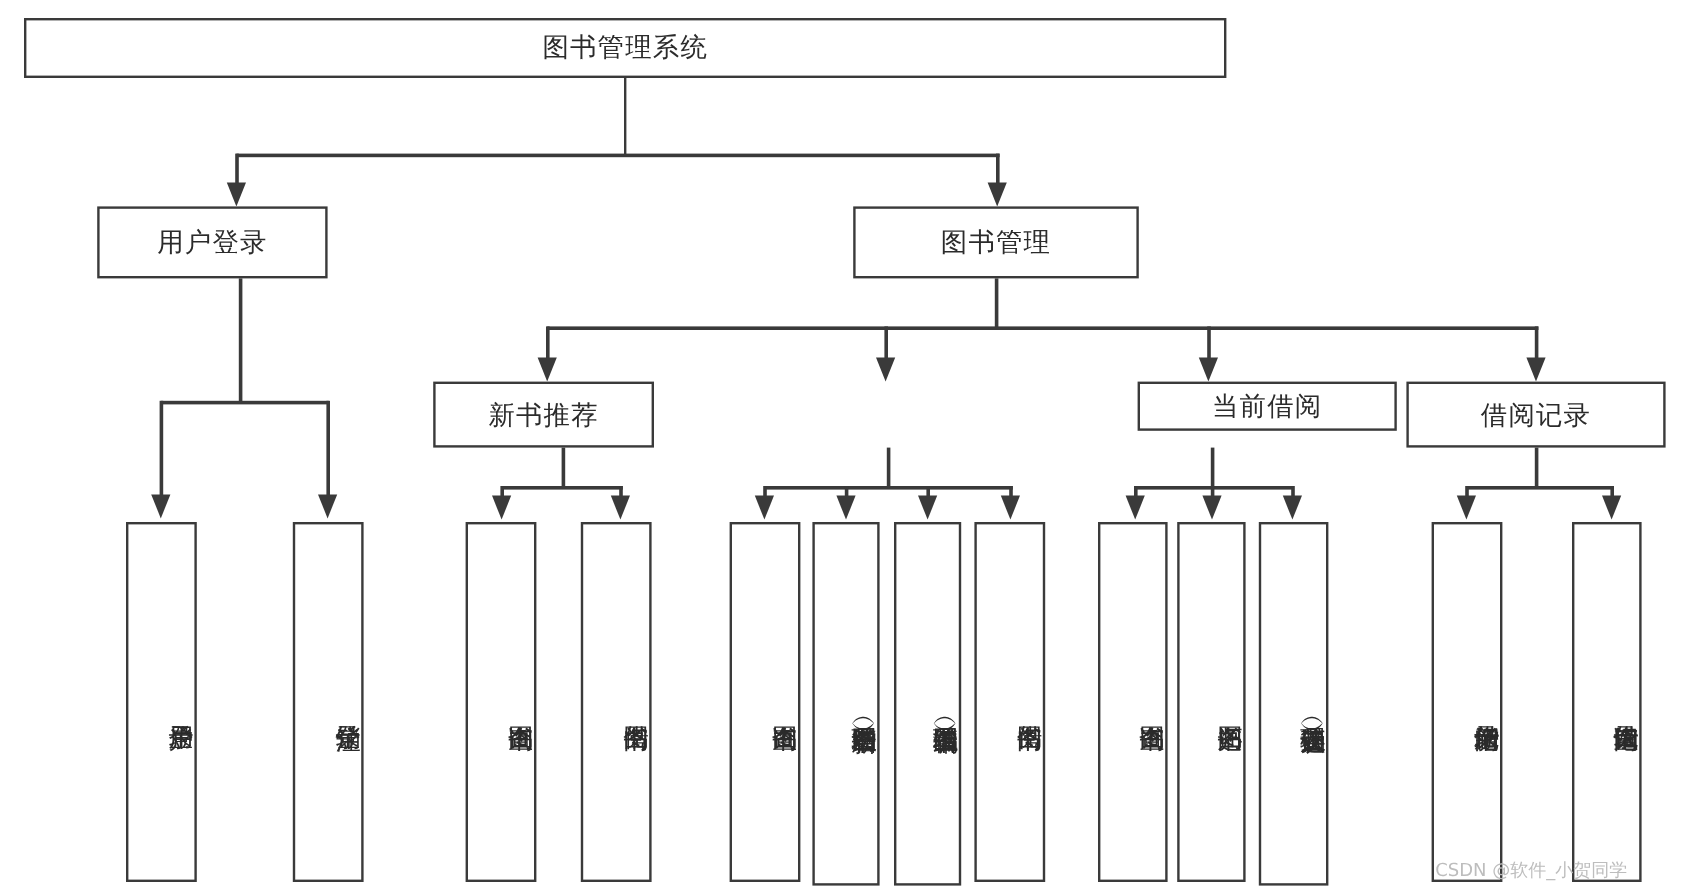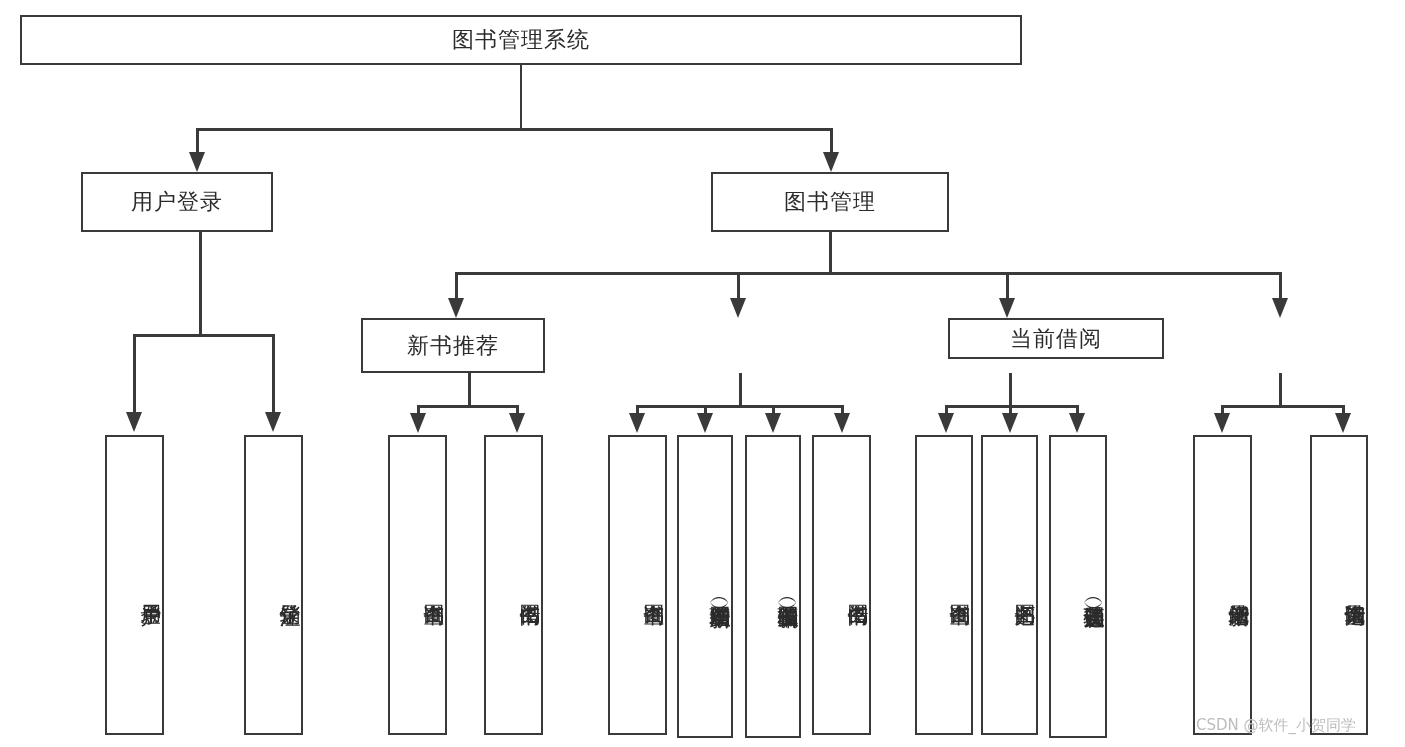--- a/index.html
+++ b/index.html
@@ -109,20 +109,23 @@
   <div class="arrow" style="left:730px; top:298px;"></div>
   <div class="arrow" style="left:999px; top:298px;"></div>
   <div class="arrow" style="left:1272px; top:298px;"></div>
 
   <div class="node horiz" id="node-l2-0" style="left: 361px; top: 318px; width: 184px; height: 55px;">
     <span>新书推荐</span>
   </div>
   <div class="node horiz" id="node-l2-2" style="left: 902px; top: 318px; width: 216px; height: 41px; margin-left: 46px;">
     <span>当前借阅</span>
   </div>
+  <div class="node horiz" id="node-l2-3" style="left: 1172px; top: 318px; width: 216px; height: 55px;">
+    <span>借阅记录</span>
+  </div>
 
   <div class="conn v" style="left:468px; top:373px; height:34px;"></div>
   <div class="conn h" style="left:418px; top:405px; width:101px;"></div>
   <div class="conn v" style="left:417px; top:405px; height:10px;"></div>
   <div class="conn v" style="left:516px; top:405px; height:10px;"></div>
   <div class="arrow" style="left:410px; top:413px;"></div>
   <div class="arrow" style="left:509px; top:413px;"></div>
 
   <div class="conn v" style="left:739px; top:373px; height:34px;"></div>
   <div class="conn h" style="left:637px; top:405px; width:207px;"></div>

